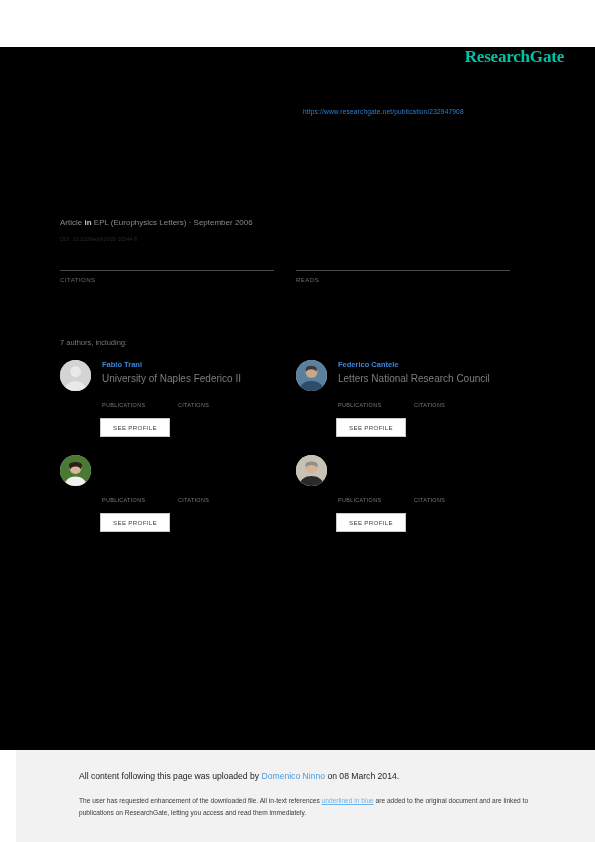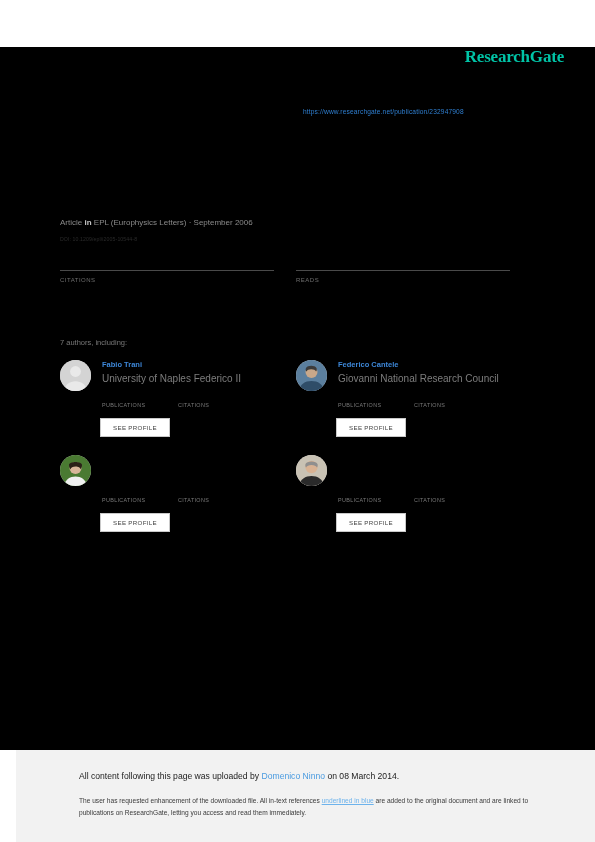--- a/index.html
+++ b/index.html
@@ -207,21 +207,21 @@
     <div class="avatar">
       <svg viewBox="0 0 31 31" xmlns="http://www.w3.org/2000/svg">
         <rect width="31" height="31" fill="#5b7f9e"></rect>
         <circle cx="15.5" cy="12" r="6" fill="#c9a88a"></circle>
         <path d="M3 31c1-7 6-10 12.5-10S27 24 28 31z" fill="#2f4d68"></path>
         <path d="M10 8c1.5-3 9-3 10.5 0 .6 1.2.3 3-0.5 3.6-1-3-8.5-3-9.5 0C9.7 11 9.4 9.2 10 8z" fill="#3b3b3b"></path>
       </svg>
     </div>
     <div class="author-body">
       <div class="author-name">Federico Cantele</div>
-      <div class="author-affil">Giovanni National Research Council</div>
+      <div class="author-affil">Letters National Research Council</div>
     </div>
     <div class="author-stats">
       <div class="author-stat">
         <div class="author-stat-number"></div>
         <div class="author-stat-label">PUBLICATIONS</div>
       </div>
       <div class="author-stat">
         <div class="author-stat-number"></div>
         <div class="author-stat-label">CITATIONS</div>
       </div>

